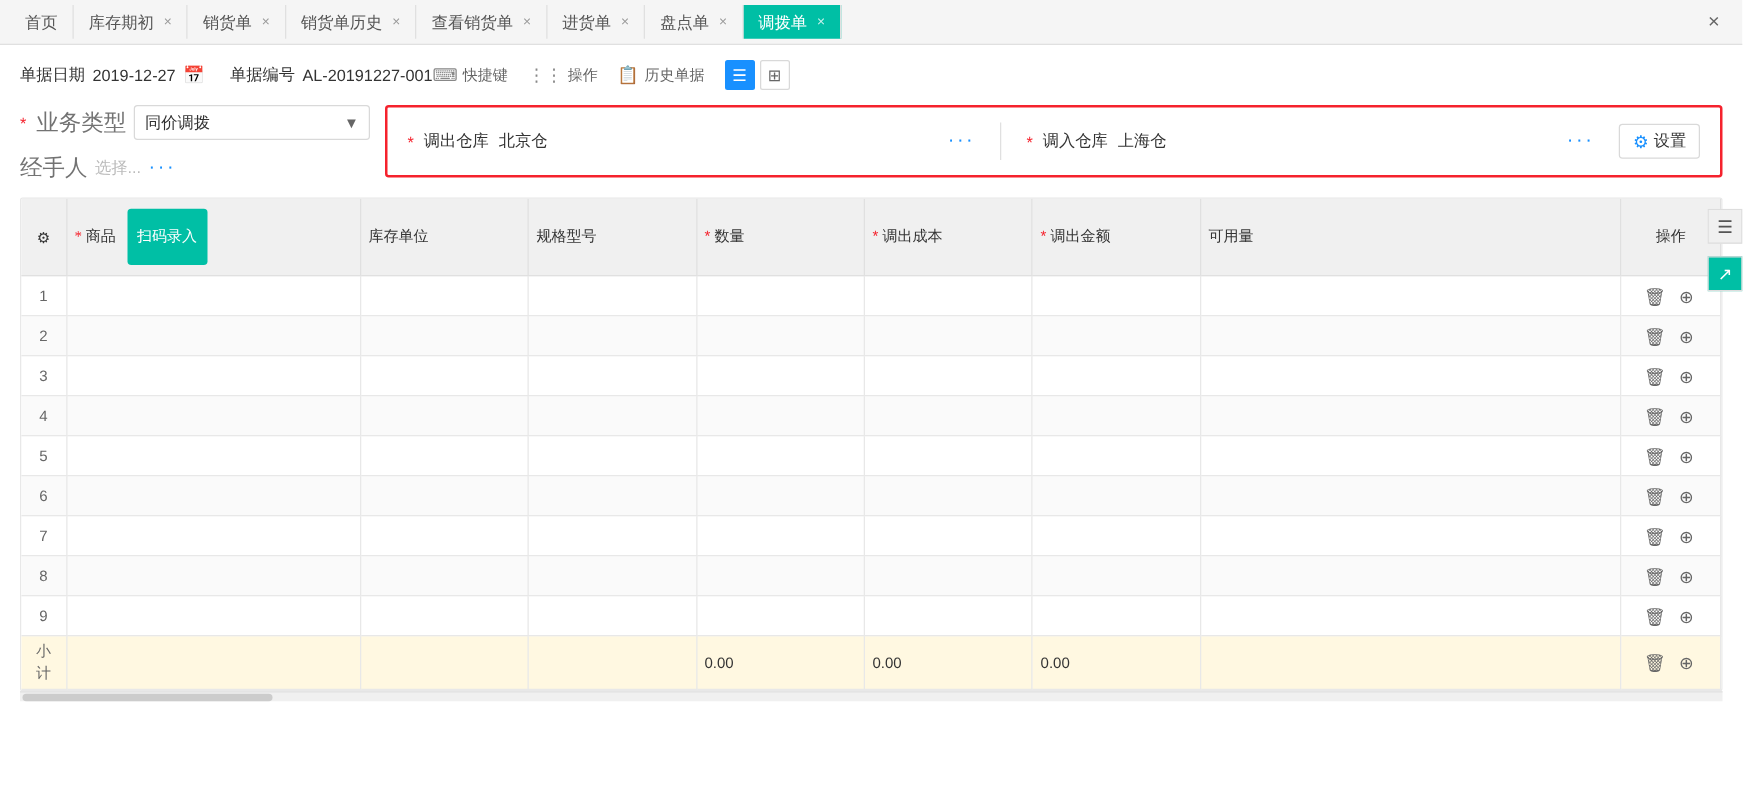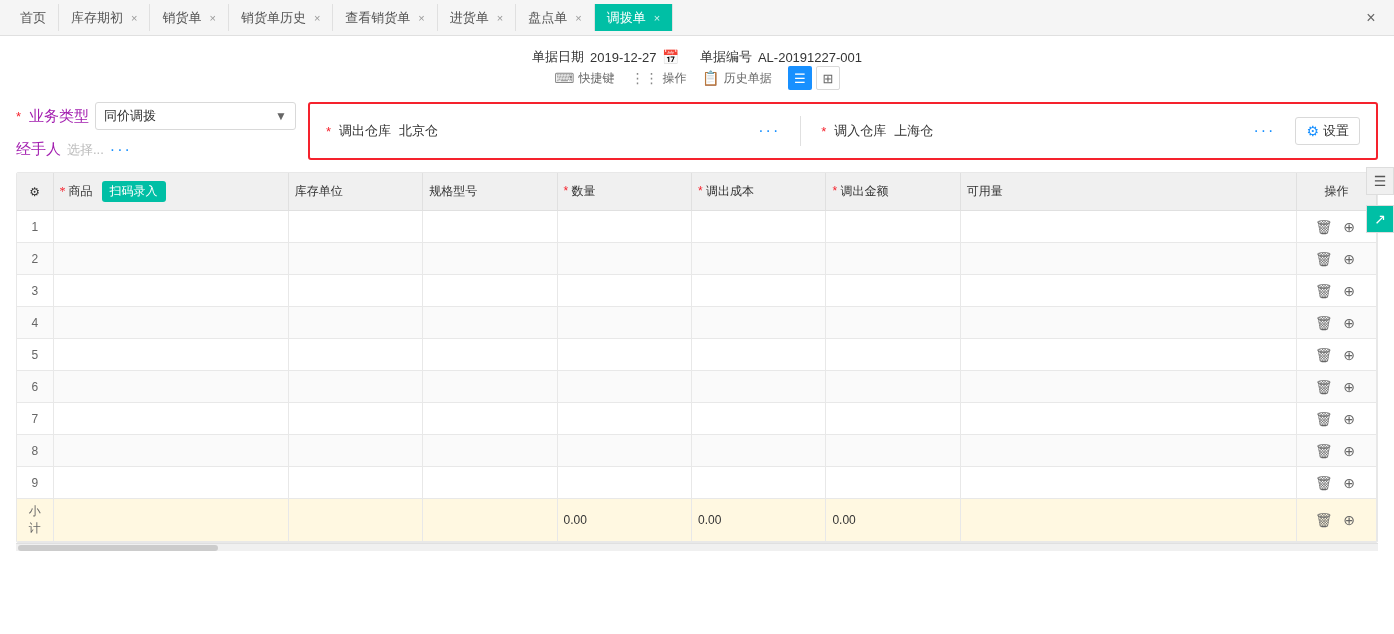--- a/index.html
+++ b/index.html
@@ -58,23 +58,22 @@
     
     .content {
       padding: 12px 16px;
       background: #fff;
     }
 
     
     .header-row {
       display: flex;
       align-items: center;
-      justify-content: space-between;
+      justify-content: flex-start;
       margin-bottom: 12px;
-      flex-direction: column;
     }
     .header-left {
       display: flex;
       align-items: center;
       gap: 20px;
     }
     .header-field {
       display: flex;
       align-items: center;
       gap: 6px;
@@ -116,21 +115,21 @@
       flex-direction: column;
       gap: 10px;
       min-width: 280px;
     }
     .form-field {
       display: flex;
       align-items: center;
       gap: 6px;
     }
     .form-field .required { color: #f5222d; margin-right: 2px; }
-    .form-field .field-label { color: #a21caf; font-size: 15px; white-space: nowrap; }
+    .form-field .field-label { color: #737373; font-size: 18px; white-space: nowrap; }
     .form-field .field-value {
       flex: 1;
       padding: 4px 8px;
       border: 1px solid #d9d9d9;
       border-radius: 3px;
       font-size: 13px;
       color: #333;
       display: flex;
       align-items: center;
       justify-content: space-between;
@@ -225,21 +224,21 @@
       color: #333;
       font-size: 12px;
     }
     tbody td.num-col { text-align: center; color: #666; }
     tbody td.ops-col { text-align: center; }
     tbody td.subtotal { background: #fff8e1; font-weight: 500; }
     
     .scan-btn {
       display: inline-flex;
       align-items: center;
-      padding: 2px 8px;
+      padding: 14px 8px;
       background: #00bfa5;
       color: #fff;
       border-radius: 3px;
       font-size: 12px;
       cursor: pointer;
       gap: 3px;
     }
     
     .action-icon {
       display: inline-flex;

